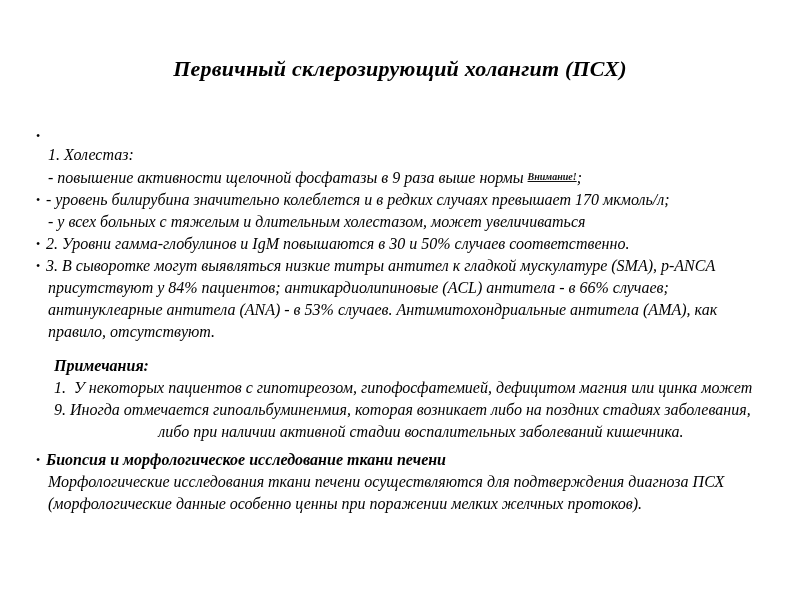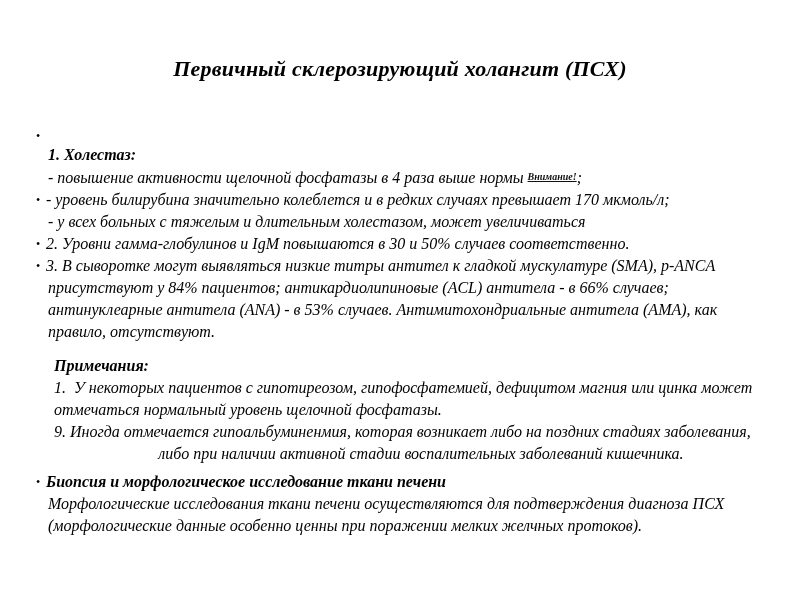--- a/index.html
+++ b/index.html
@@ -53,33 +53,32 @@
     color: #111;
   }
 </style>
 </head>
 <body>
 
 <div class="slide">
   <div class="title">Первичный склерозирующий холангит (ПСХ)</div>
   <div class="content">
       <div class="line" style="height: 16px; line-height: 16px;"><span class="bullet">•</span><span></span></div>
-      <div class="line" style="padding-left: 12px; font-weight: bold;"><span>1. Холестаз:</span></div>
-      <div class="line" style="padding-left: 12px;"><span>- повышение активности щелочной фосфатазы в 4 раза выше нормы </span><span class="link">Внимание!</span><span>;</span></div>
+      <div class="line" style="padding-left: 12px;"><span>1. Холестаз:</span></div>
+      <div class="line" style="padding-left: 12px;"><span>- повышение активности щелочной фосфатазы в 9 раза выше нормы </span><span class="link">Внимание!</span><span>;</span></div>
       <div class="line"><span class="bullet">•</span><span>- уровень билирубина значительно колеблется и в редких случаях превышает 170 мкмоль/л;</span></div>
       <div class="line" style="padding-left: 12px;"><span>- у всех больных с тяжелым и длительным холестазом, может увеличиваться</span></div>
       <div class="line"><span class="bullet">•</span><span>2. Уровни гамма-глобулинов и IgM повышаются в 30 и 50% случаев соответственно.</span></div>
       <div class="line"><span class="bullet">•</span><span>3. В сыворотке могут выявляться низкие титры антител к гладкой мускулатуре (SMA), p-ANCA</span></div>
       <div class="line" style="padding-left: 12px;"><span>присутствуют у 84% пациентов; антикардиолипиновые (ACL) антитела - в 66% случаев;</span></div>
       <div class="line" style="padding-left: 12px;"><span>антинуклеарные антитела (ANA) - в 53% случаев. Антимитохондриальные антитела (АМА), как</span></div>
       <div class="line" style="padding-left: 12px;"><span>правило, отсутствуют.</span></div>
       <div class="line" style="height: 12px;"></div>
       <div class="line" style="padding-left: 18px;"><span class="bold">Примечания:</span></div>
       <div class="line" style="padding-left: 18px;"><span>1.  У некоторых пациентов с гипотиреозом, гипофосфатемией, дефицитом магния или цинка может</span></div>
-      <div class="line" style="padding-left: 18px;"><span>отмечаться нормальный уровень щелочной фосфатазы.</span></div>
       <div class="line" style="padding-left: 18px;"><span>9. Иногда отмечается гипоальбуминенмия, которая возникает либо на поздних стадиях заболевания,</span></div>
       <div class="line" style="padding-left: 18px; text-align: center;"><span>либо при наличии активной стадии воспалительных заболеваний кишечника.</span></div>
       <div class="line" style="height: 6px;"></div>
       <div class="line"><span class="bullet">•</span><span class="bold">Биопсия и морфологическое исследование ткани печени</span></div>
       <div class="line" style="padding-left: 12px;"><span>Морфологические исследования ткани печени осуществляются для подтверждения диагноза ПСХ</span></div>
       <div class="line" style="padding-left: 12px;"><span>(морфологические данные особенно ценны при поражении мелких желчных протоков).</span></div>
     </div>
 </div>
 
 </body></html>

